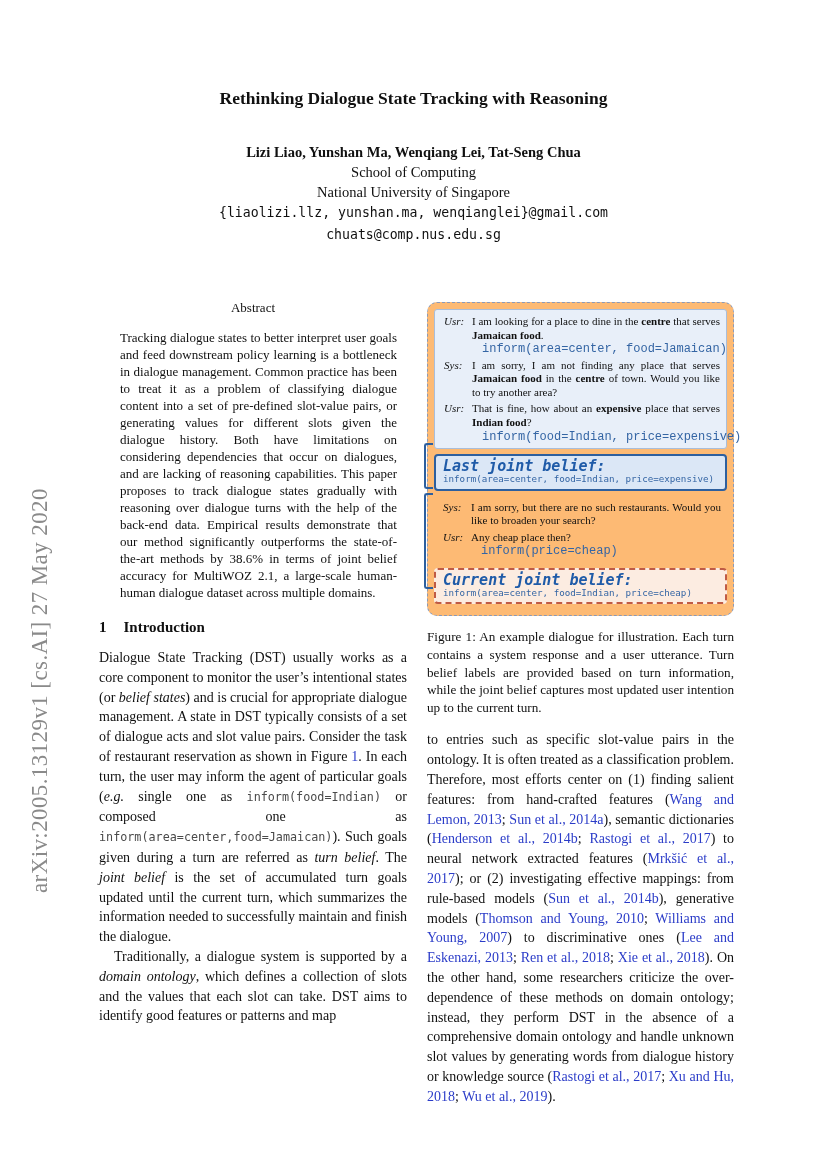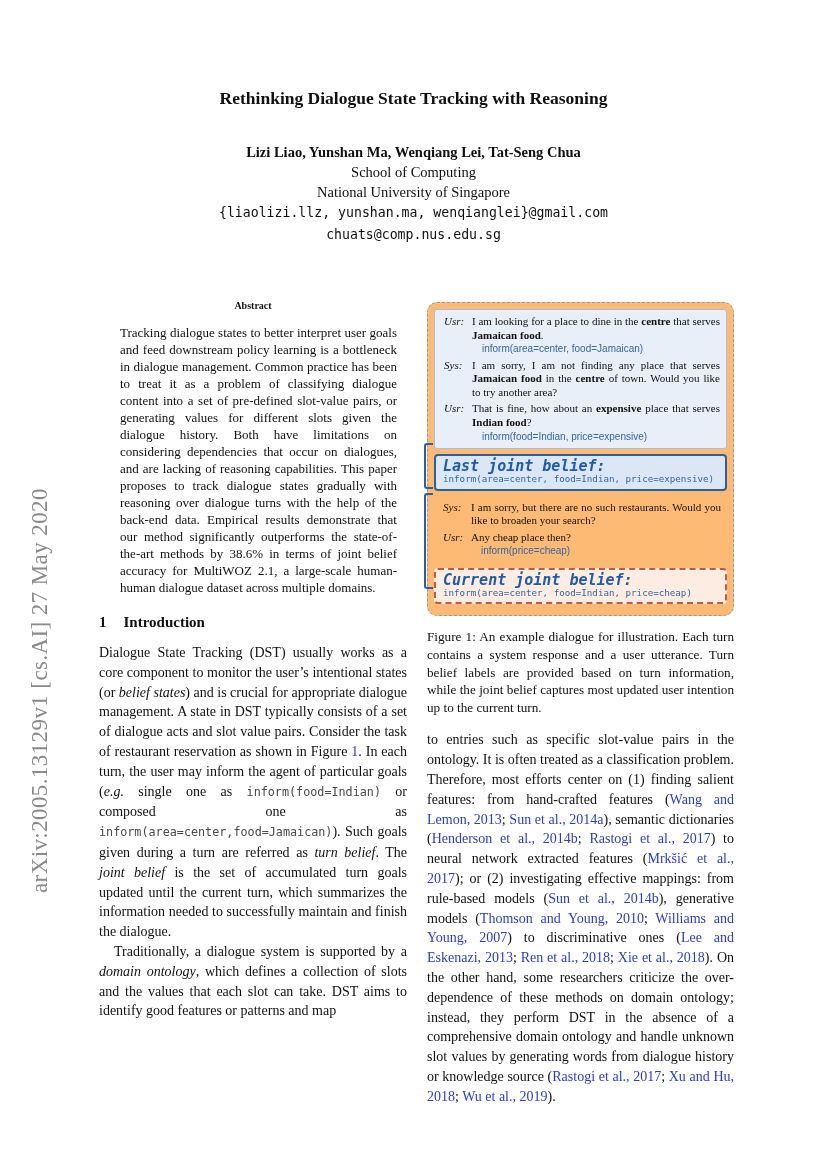--- a/index.html
+++ b/index.html
@@ -16,21 +16,21 @@
   }
   
   .paper-header { position:absolute; top:88px; left:0; width:827px; text-align:center; }
   .title   { font-size:17.5px; font-weight:bold; margin:0 0 33px; }
   .authors { font-size:14.5px; font-weight:bold; line-height:20px;margin-top:20px; }
   .affil   { font-size:14.5px; line-height:20px; }
   .email   { font-family:"DejaVu Sans Mono","Liberation Mono",monospace; font-size:13.2px; line-height:22px; }
   
   .col-left  { position:absolute; left:99px;  top:300px; width:308px; }
   .col-right { position:absolute; left:427px; top:302px; width:307px; }
-  .abstract-heading { text-align:center; font-size:10px; font-weight:bold; margin:0 0 13px; }
+  .abstract-heading { text-align:center; font-size:13px; font-weight:normal; margin:0 0 13px; }
   .abstract-body {
     font-size:13px; line-height:17px; text-align:justify; hyphens:auto;
     padding:0 10px 0 21px; margin:0;
   }
   .section-heading { font-size:15px; font-weight:bold; margin:18px 0 12px; }
   .section-heading .sec-num { display:inline-block; margin-right:17px; }
   .body-par { font-size:14px; line-height:19.8px; text-align:justify; hyphens:auto; margin:0; }
   .body-par.indent { text-indent:15px; }
   
   .seg-b { font-weight:bold; }
@@ -45,22 +45,22 @@
   }
   .dlg-section1 {
     background:#e8eff9; border:1px solid #a9bdd9; border-radius:3px;
     padding:5px 6px 2px;
   }
   .dlg-section2 { padding:5px 6px 2px; }
   .turn { position:relative; padding-left:31px; margin-bottom:3px; }
   .speaker { position:absolute; left:3px; top:0; font-style:italic; font-size:11px; }
   .utterance { font-size:11px; line-height:13.6px; text-align:justify; }
   .belief-line {
-    font-family:Liberation Sans, sans-serif;
-    font-size:10px; line-height:12.5px; color:#3465a4;
+    font-family:Liberation Mono, monospace;
+    font-size:12px; line-height:12.5px; color:#3465a4;
     margin:1px 0 2px 10px; white-space:nowrap;
   }
   .joint-box { border:2px solid #2d5f9e; background:#dbe7f6; border-radius:4px; padding:3px 7px; margin:5px 0; }
   .joint-box.current { border:2px dashed #bf5b45; background:#fcece1; }
   .joint-label {
     font-family:"DejaVu Sans Mono","Liberation Mono",monospace;
     font-weight:bold; font-size:15px; line-height:14px; color:#1f5ba8;font-style:italic;
   }
   .joint-value {
     font-family:"DejaVu Sans Mono","Liberation Mono",monospace;

